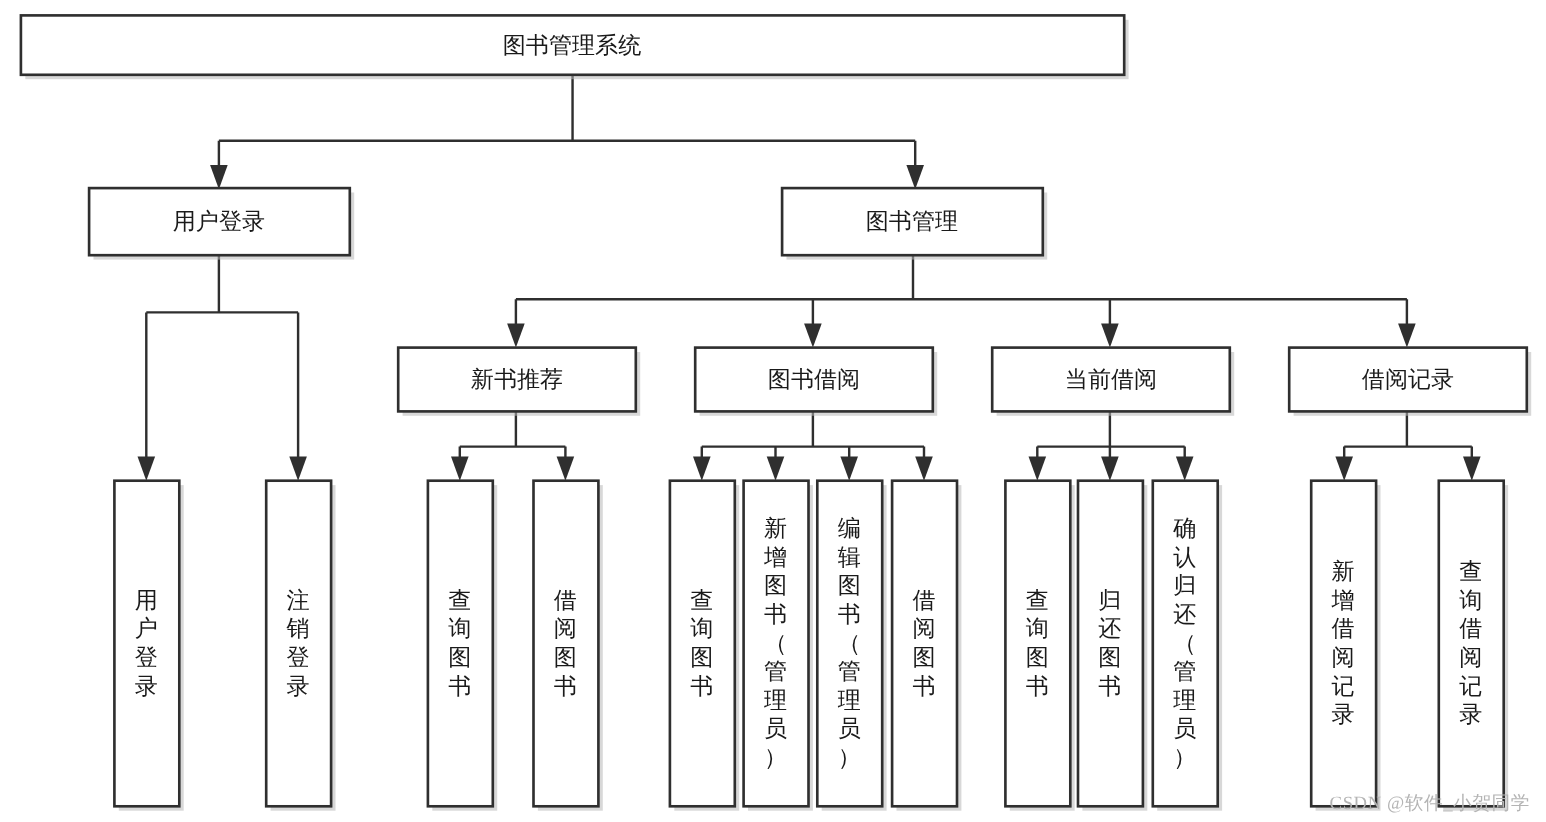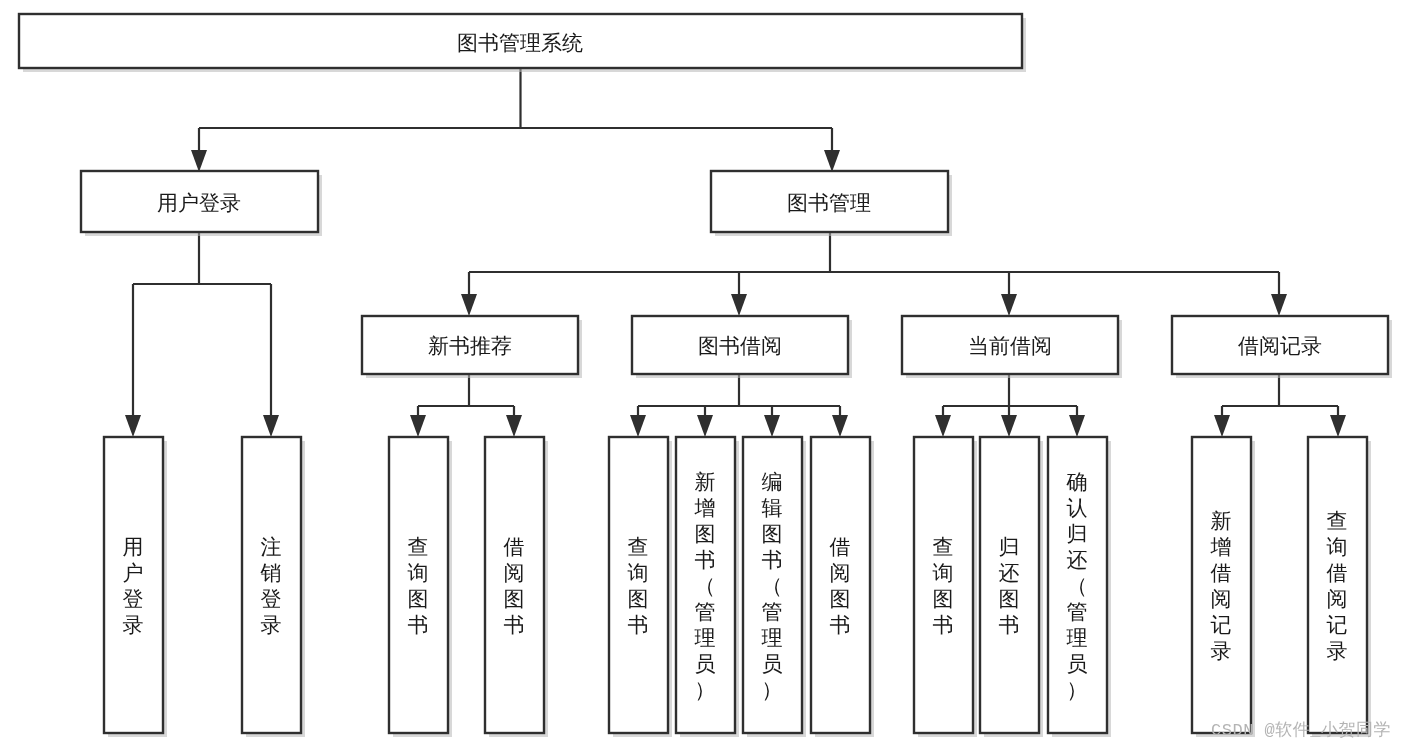--- a/index.html
+++ b/index.html
@@ -57,21 +57,21 @@
   .node-label-vertical {
     fill: #1a1a1a;
     font-family: "Liberation Sans", "DejaVu Sans", sans-serif;
     font-size: 21px;
     text-anchor: middle;
   }
   .watermark-text {
     position: absolute;
     right: 14px;
     bottom: 6px;
-    font-family: Liberation Mono, monospace;
+    font-family: Liberation Serif, serif;
     font-size: 17px;
     color: #b4b4b4;
     white-space: nowrap;
     letter-spacing: 0.5px;
     user-select: none;
   }
 </style>
 </head>
 <body>
 

